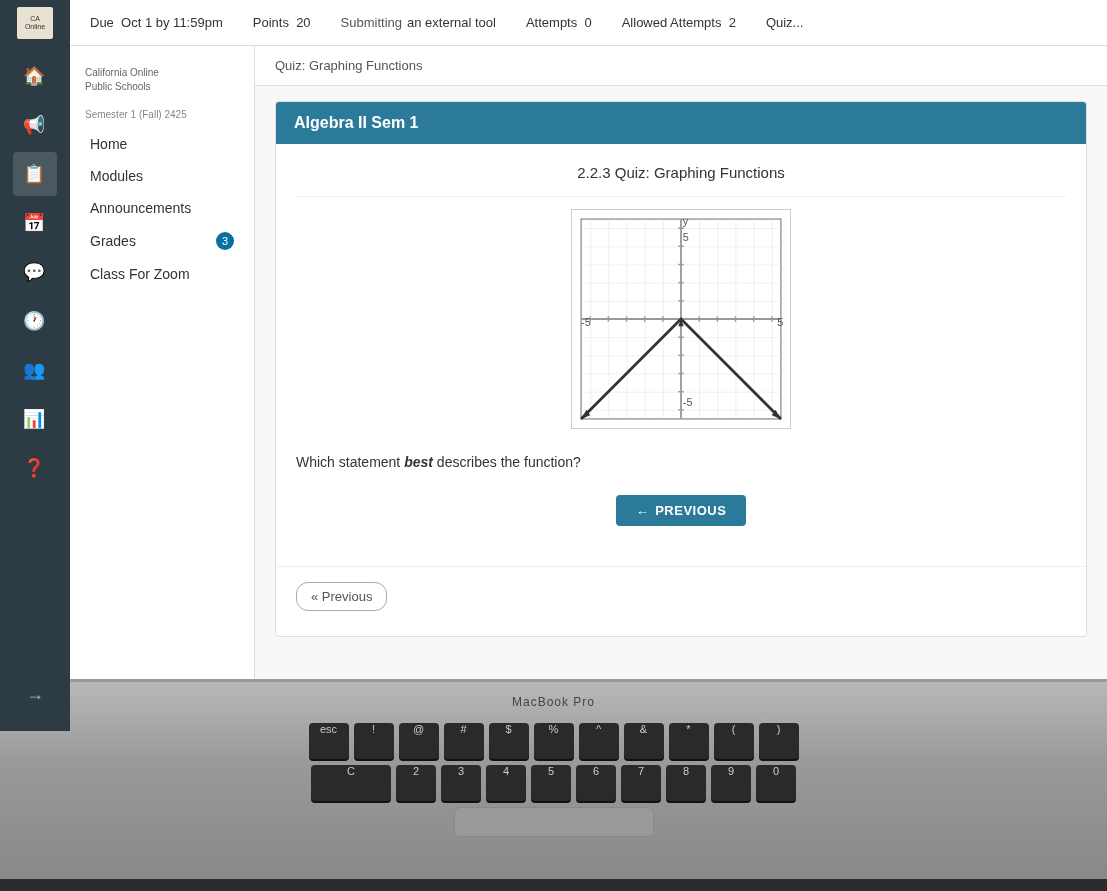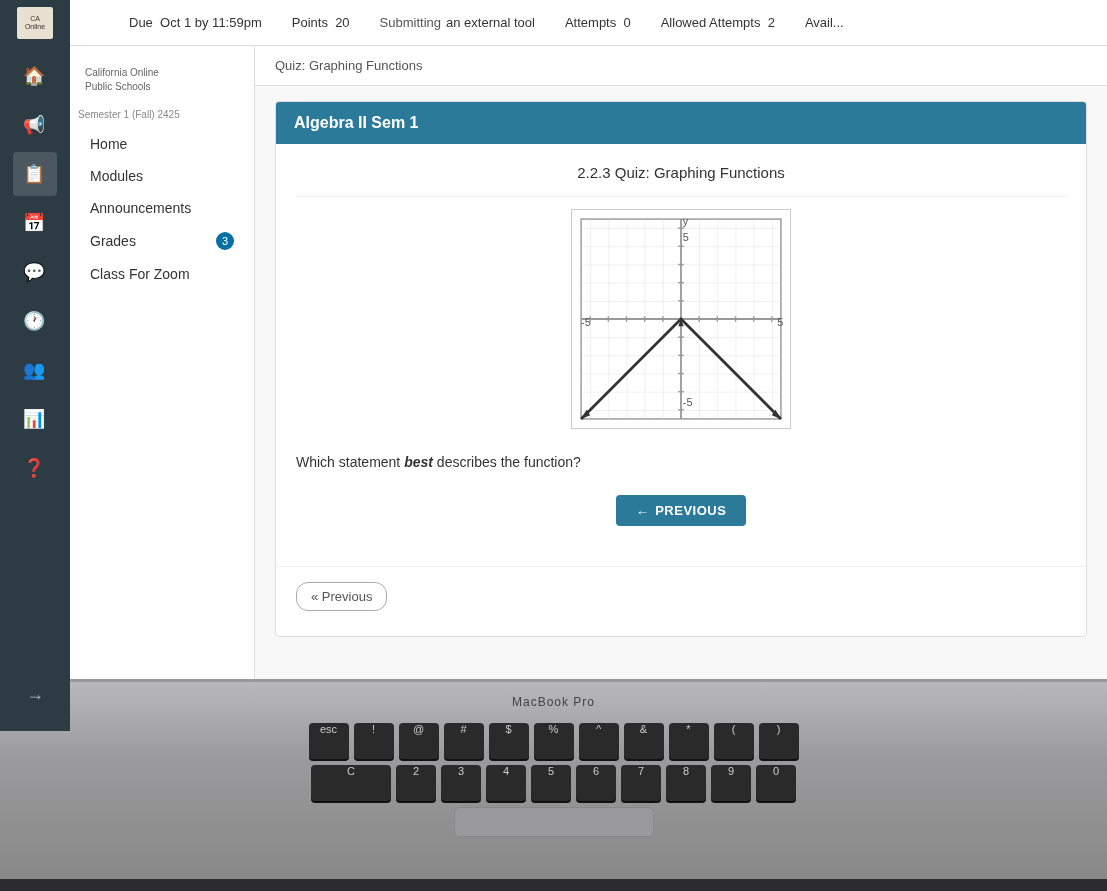--- a/index.html
+++ b/index.html
@@ -311,21 +311,21 @@
       font-size: 8px;
       color: #555;
       text-align: center;
       line-height: 1.2;
     }
 
     
     .semester-text {
       font-size: 10px;
       color: #888;
-      padding: 0 8px 8px;
+      padding: 0 15px 8px;
     }
 
     
     .avatar-circle {
       width: 34px;
       height: 34px;
       border-radius: 50%;
       background: #6b8fa3;
       display: flex;
       align-items: center;
@@ -342,21 +342,21 @@
   <div class="screen">
 
     <div class="school-header">
       <div class="school-logo-box">
         <span style="font-size:7px; color:#333; text-align:center; line-height:1.1;">CA<br>Online</span>
       </div>
     </div>
 
     <div class="top-bar" style="padding-left: 90px;">
       <div class="top-bar-item">
-        <span style="font-size:13px; color:#333;margin-left:39px;">
+        <span style="font-size:13px; color:#333;">
           <span>Due</span>&nbsp;
           <span>Oct 1 by 11:59pm</span>
         </span>
       </div>
       <div class="top-bar-item">
         <span style="font-size:13px; color:#333;">
           <span>Points</span>&nbsp;
           <span>20</span>
         </span>
       </div>
@@ -370,21 +370,21 @@
           <span>0</span>
         </span>
       </div>
       <div class="top-bar-item">
         <span style="font-size:13px; color:#333;">
           <span>Allowed Attempts</span>&nbsp;
           <span>2</span>
         </span>
       </div>
       <div>
-        <span style="font-size:13px; color:#333;">Avail...</span>
+        <span style="font-size:13px; color:#333;">Quiz...</span>
       </div>
     </div>
 
     <div class="sidebar">
       <div class="avatar-circle">
         <span style="font-size:14px;">👤</span>
       </div>
       <div class="sidebar-icon">🏠</div>
       <div class="sidebar-icon">📢</div>
       <div class="sidebar-icon active">📋</div>

